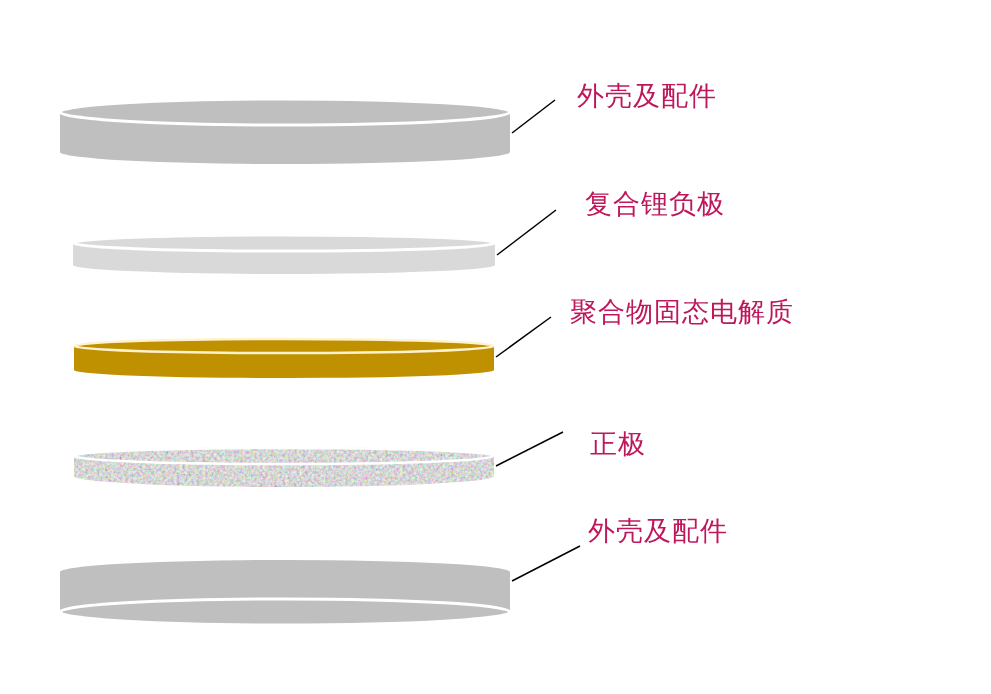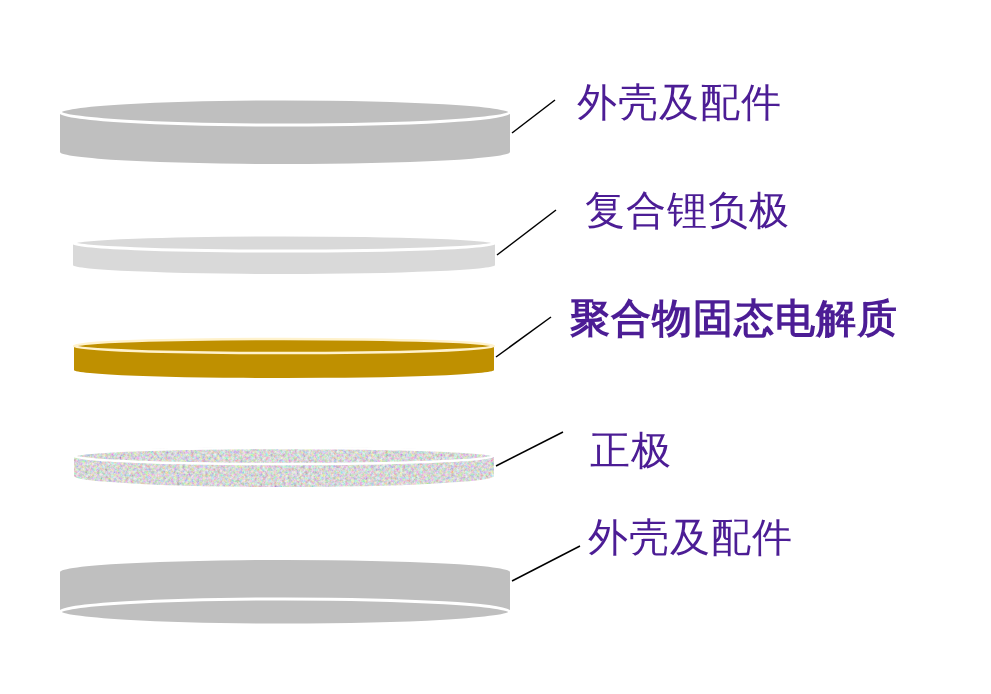--- a/index.html
+++ b/index.html
@@ -1,19 +1,19 @@
 <!DOCTYPE html>
 <html><head>
 <meta charset="utf-8">
 <style>
   html, body { margin:0; padding:0; background:#ffffff; }
   body { width:991px; height:694px; position:relative; overflow:hidden;
          font-family:"DejaVu Sans","Liberation Sans",sans-serif; }
   svg.diagram { position:absolute; left:0; top:0; }
-  .label { position:absolute; font-size:40px; color:#4c1d95; white-space:nowrap;
+  .label { position:absolute; font-size:27px; color:#be185d; white-space:nowrap;
            letter-spacing:1px; line-height:1; }
 </style>
 </head>
 <body>
 
 <svg class="diagram" width="991" height="694" viewBox="0 0 991 694" xmlns="http://www.w3.org/2000/svg">
   <defs>
     <filter id="speckle" x="0" y="0" width="100%" height="100%">
       <feTurbulence type="fractalNoise" baseFrequency="0.35" numOctaves="2" seed="7" result="n"></feTurbulence>
       <feColorMatrix type="matrix" values="0 0 0 0 0.5  0 0 0 0 0.5  0 0 0 0 0.5  0 0 0 0 1" in="n" result="g"></feColorMatrix>
@@ -57,15 +57,15 @@
 
   <g>
     <path d="M60,572 L60,612 A225,13 0 0 0 510,612 L510,572 A225,12 0 0 0 60,572 Z" fill="#bfbfbf"></path>
     <ellipse cx="285" cy="612" rx="225" ry="13" fill="#bfbfbf" stroke="#ffffff" stroke-width="3"></ellipse>
     <line x1="512" y1="581" x2="580" y2="546" stroke="#000" stroke-width="1.5"></line>
   </g>
 </svg>
 
 <div class="label" style="left:577px; top:82px;">外壳及配件</div>
 <div class="label" style="left:585px; top:190px;">复合锂负极</div>
-<div class="label" style="left:570px; top:298px;font-weight:bold;">聚合物固态电解质</div>
+<div class="label" style="left:570px; top:298px;">聚合物固态电解质</div>
 <div class="label" style="left:590px; top:430px;">正极</div>
 <div class="label" style="left:588px; top:517px;">外壳及配件</div>
 
 </body></html>

